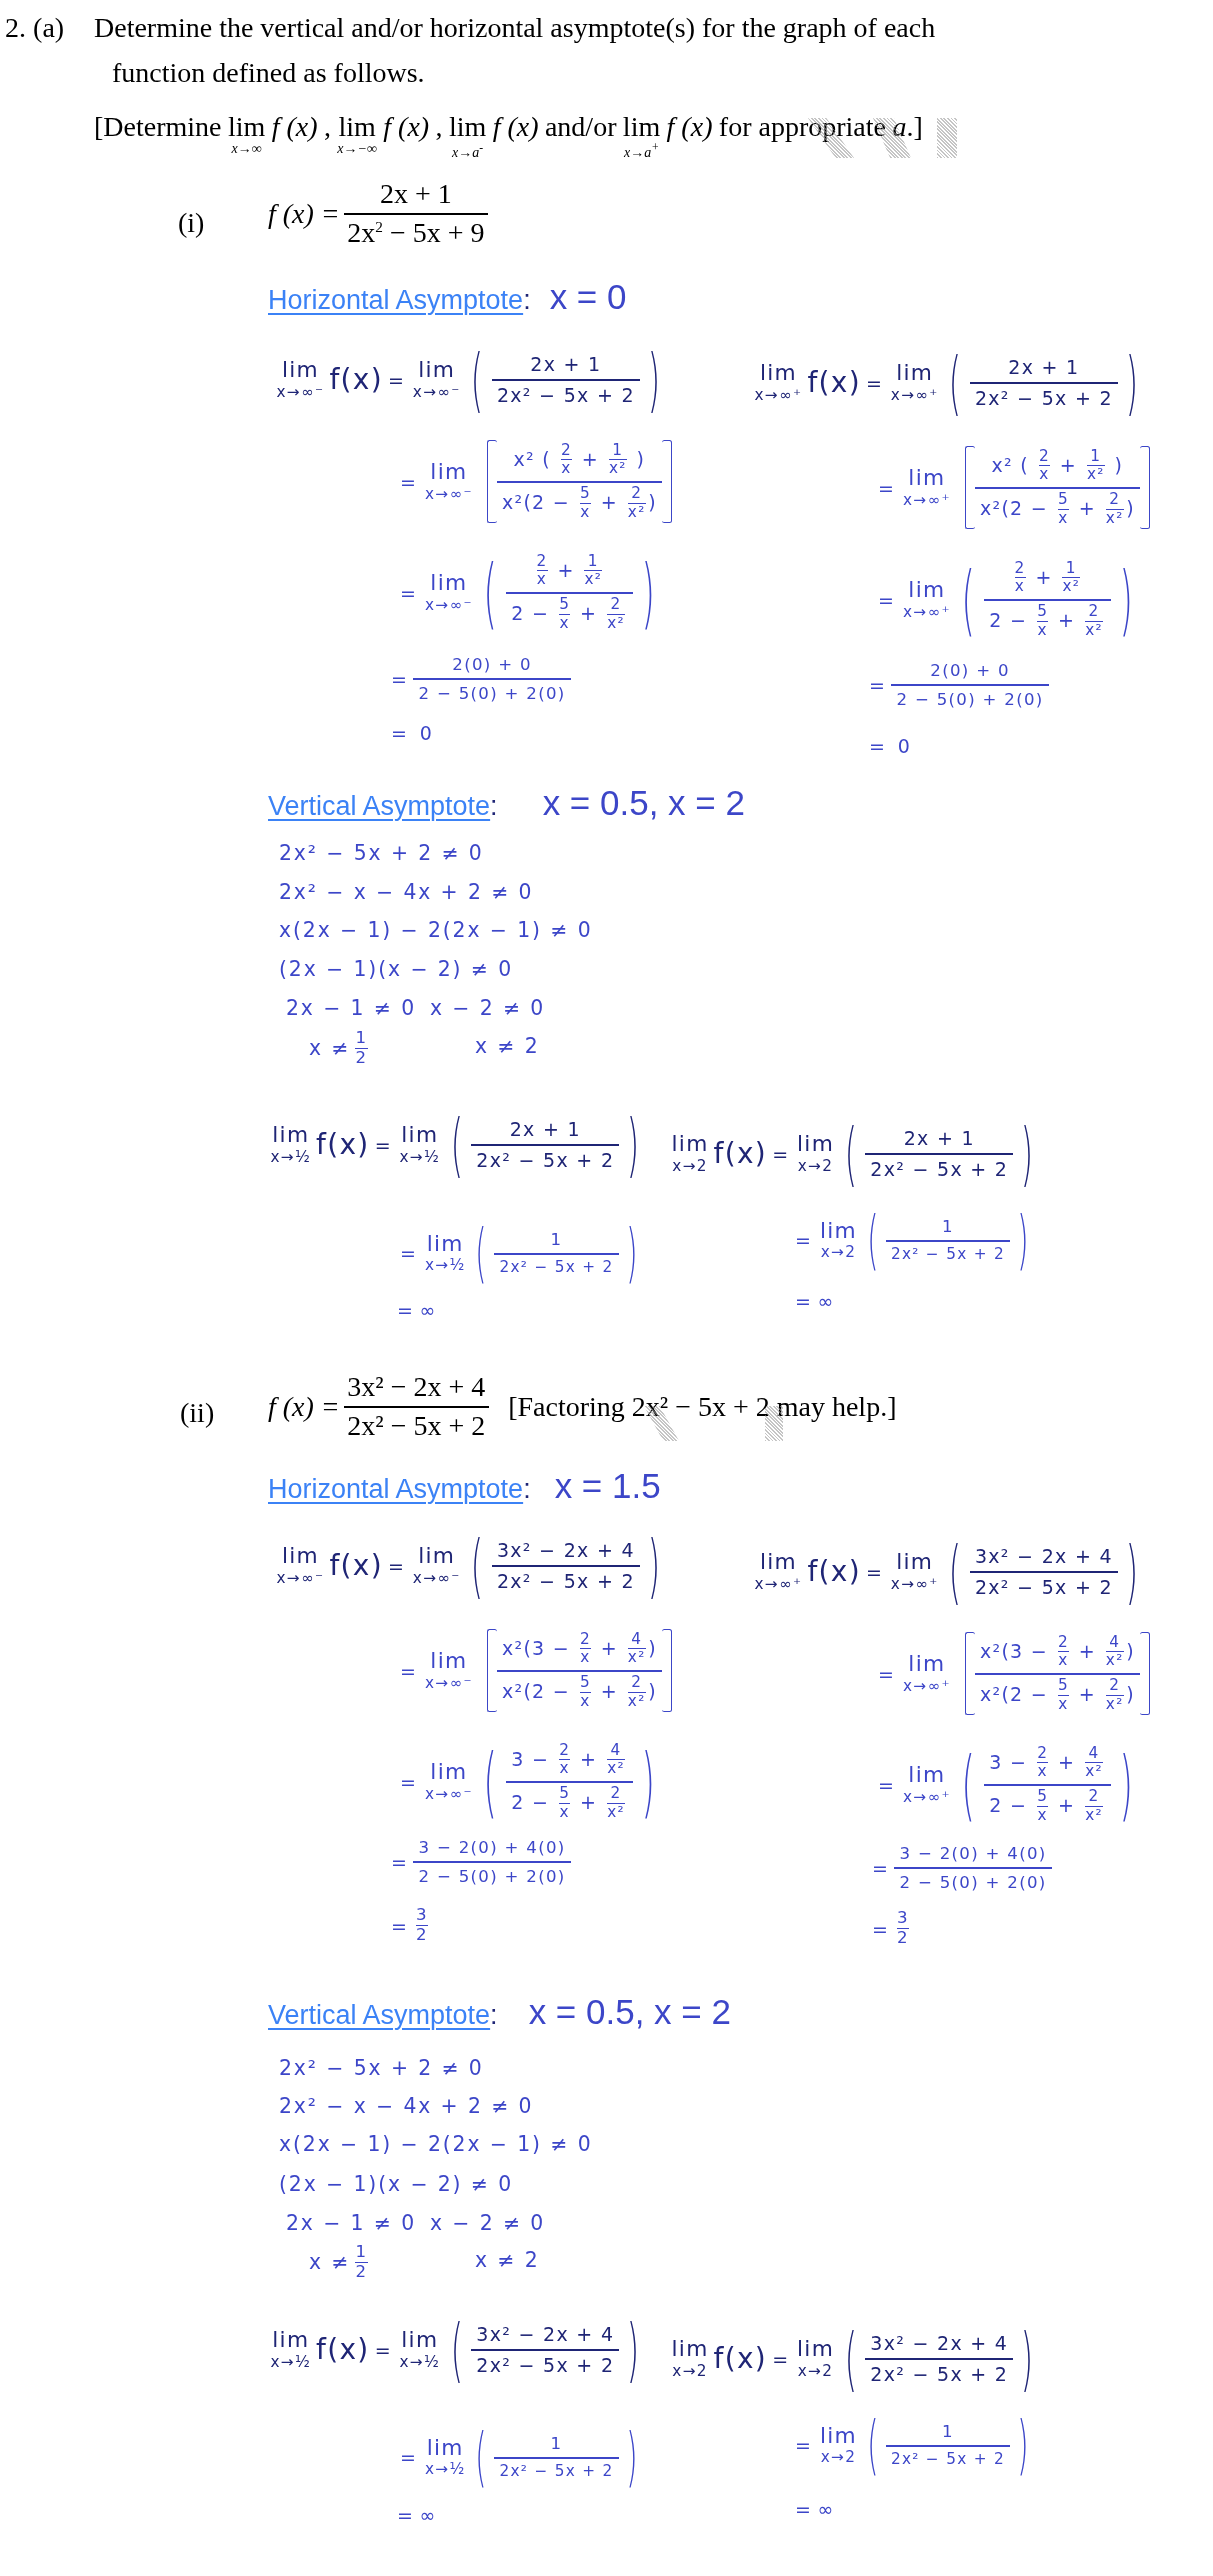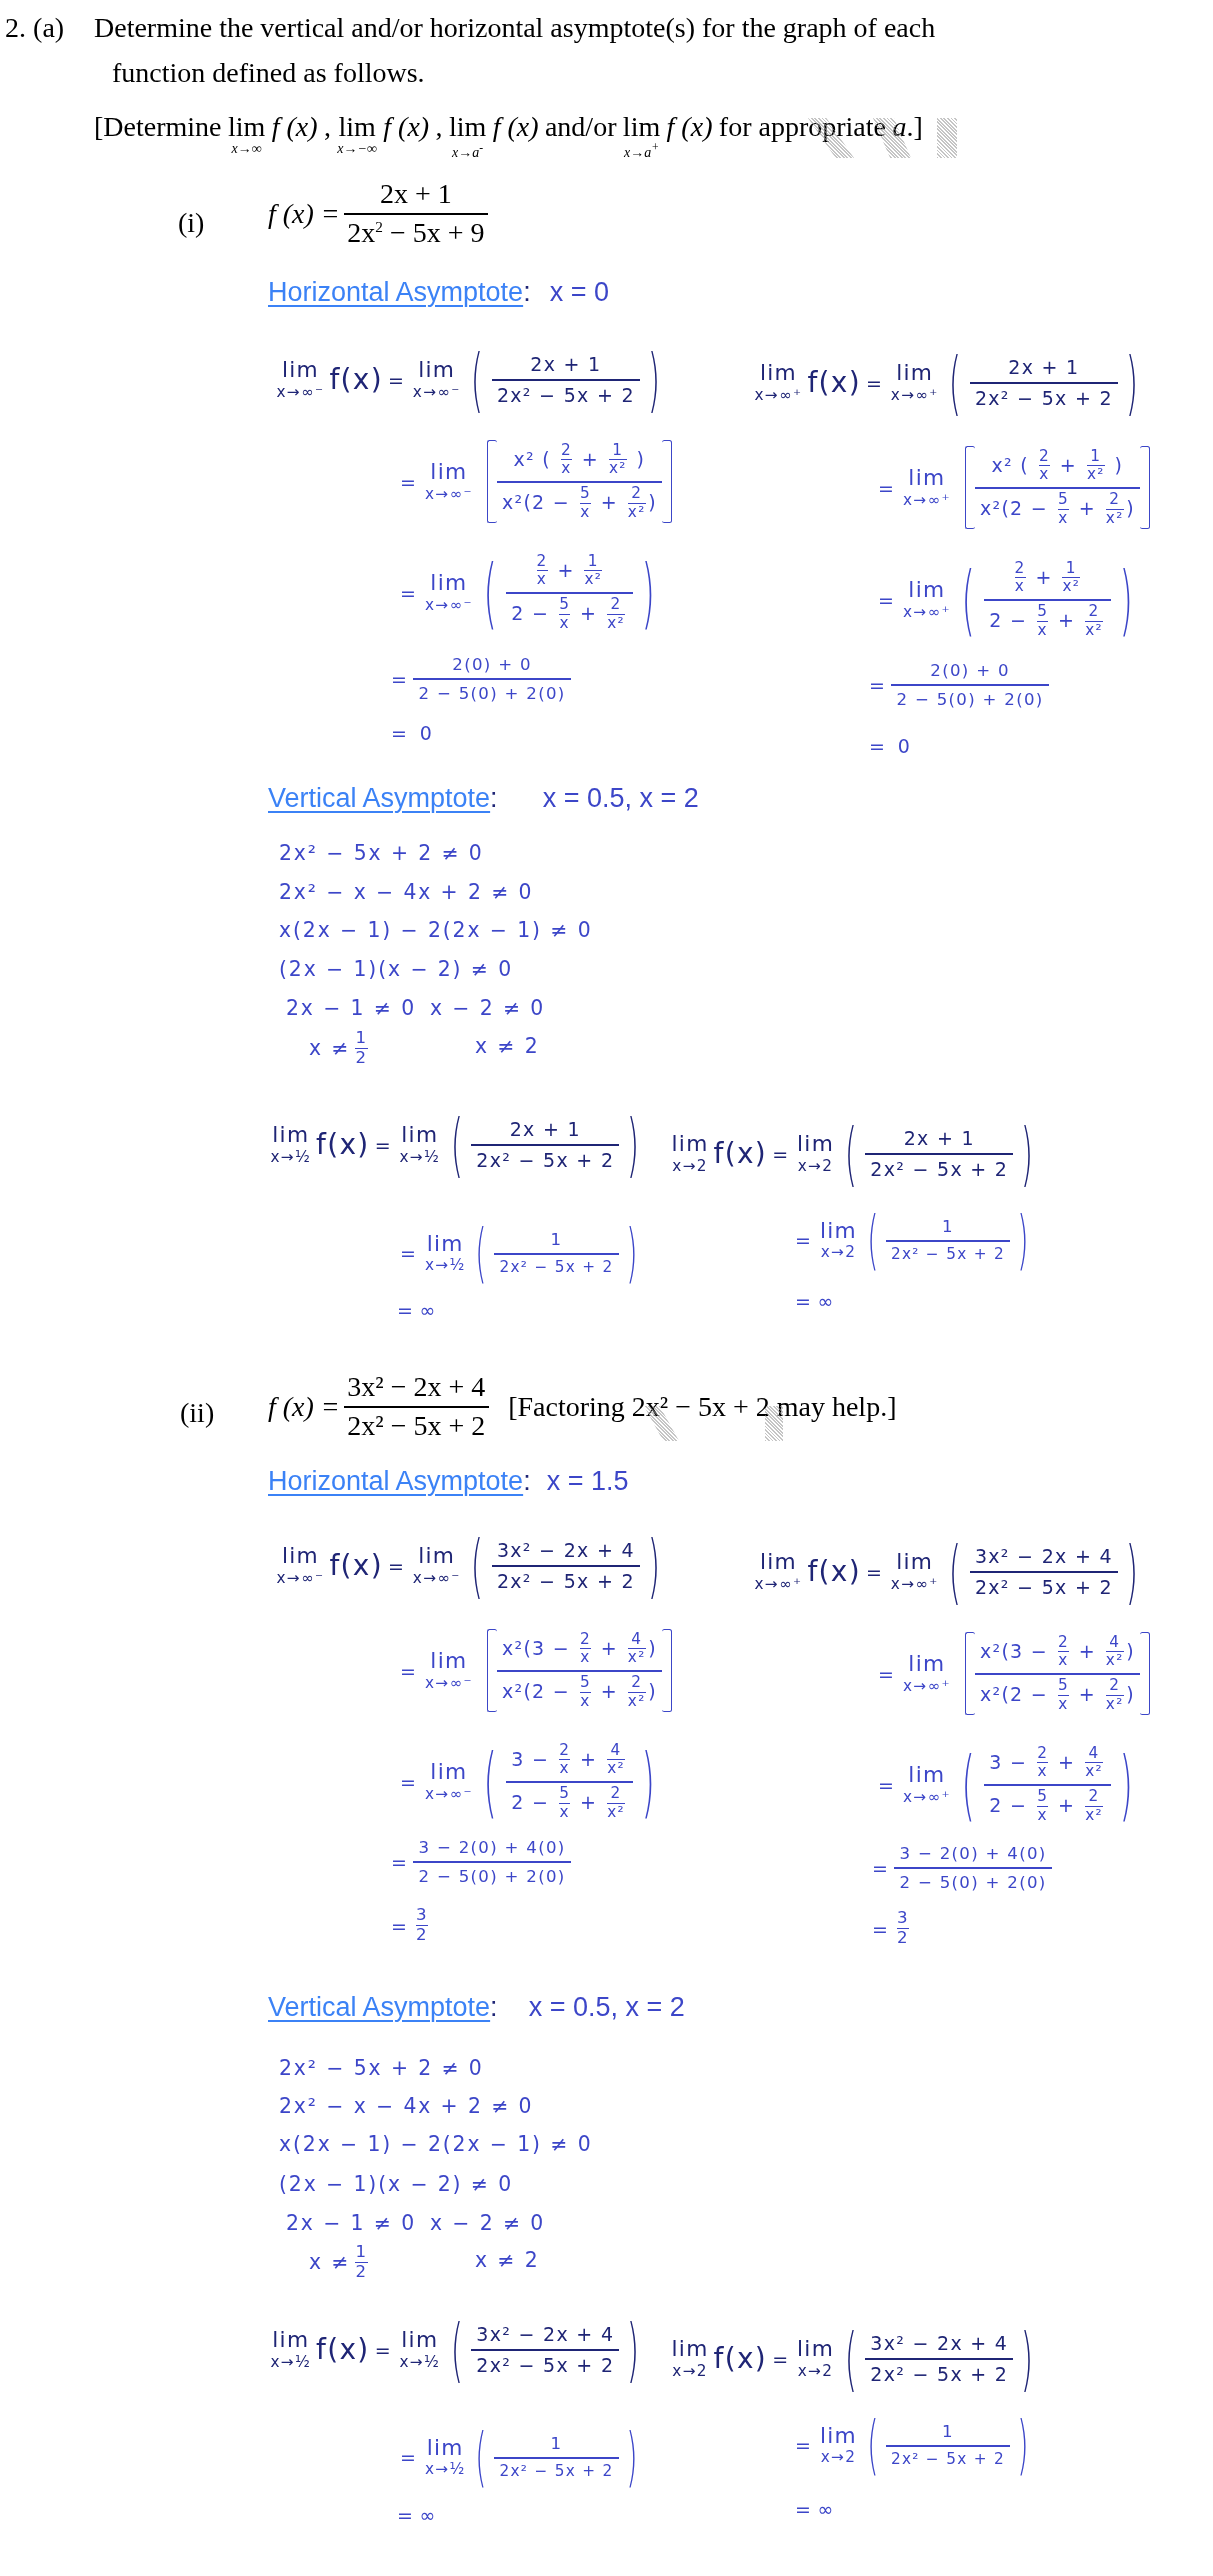--- a/index.html
+++ b/index.html
@@ -12,21 +12,21 @@
   .limop { display:inline-flex; flex-direction:column; align-items:center; vertical-align:top; line-height:1; }
   .limop .sub { font-size:14px; font-style:italic; margin-top:1.3px; }
   .frac { display:inline-flex; flex-direction:column; align-items:center; vertical-align:middle; }
   .frac .num, .frac .den { padding:0 3.8px; white-space:nowrap; }
   .frac .bar { align-self:stretch; border-top:2.5px solid currentColor; margin:2.5px 0; }
   .printfrac .bar { border-top-width:2.5px; }
   .watermark { position:absolute; background: repeating-linear-gradient(45deg, rgba(150,150,150,0.55) 0 1.3px, rgba(255,255,255,0) 1.3px 2.5px); pointer-events:none; }
 
   .heading { font-family: "Liberation Sans", "DejaVu Sans", sans-serif; font-size:27px; color:#3b82f6; text-decoration:underline; text-decoration-thickness:1.9px; text-underline-offset:3.8px; white-space:nowrap; }
   .heading-colon { font-family: "Liberation Sans", "DejaVu Sans", sans-serif; font-size:27px; color:#1f2575; }
-  .answer { font-family: "Liberation Sans", "DejaVu Sans", sans-serif; font-size:27px; color:#3c46c8; white-space:nowrap; }
+  .answer { font-family: "Liberation Sans", "DejaVu Sans", sans-serif; font-size:35px; color:#3c46c8; white-space:nowrap; }
 
   .hw { font-family: "DejaVu Sans", "Liberation Sans", sans-serif; white-space:nowrap; letter-spacing:1.3px; }
   .navy { color:#1f2575; }
   .blue { color:#3c46c8; }
   .hw-row { position:absolute; display:flex; align-items:center; }
   .lim { display:inline-flex; flex-direction:column; align-items:center; line-height:1; margin:0 2.5px; }
   .lim .l-top { font-size:21.7px; }
   .lim .l-sub { font-size:15.3px; margin-top:3.8px; }
   .eq { font-size:19px; margin:0 5.1px; }
   .fx { font-size:28px; margin-left:2.5px; }
@@ -394,21 +394,21 @@
       <span class="den">2x² − 5x + 2</span>
     </span>
     <span style="margin-left:19px;">[Factoring 2x² − 5x + 2 may help.]</span>
   </div>
   <div class="watermark" style="left:644px; top:1406px; width:35px; height:35px; clip-path:polygon(0 0,45% 0,100% 100%,55% 100%);"></div>
   <div class="watermark" style="left:765px; top:1406px; width:18px; height:35px;"></div>
 
   <div class="abs" style="left:268px; top:1466px; display:flex; align-items:baseline;">
     <span class="heading">Horizontal Asymptote</span>
       <span class="heading-colon">:</span>
-    <span class="answer" style="margin-left:16px;">x = 1.5</span>
+    <span class="answer" style="margin-left:24px;">x = 1.5</span>
   </div>
 
   <div class="hw-row hw navy" style="left:274px; top:1524px; height:83px;">
     <span class="lim">
         <span class="l-top">lim</span>
         <span class="l-sub">x→∞⁻</span>
       </span>
     <span class="fx">f(x)</span>
     <span class="eq">=</span>
     <span class="lim">

